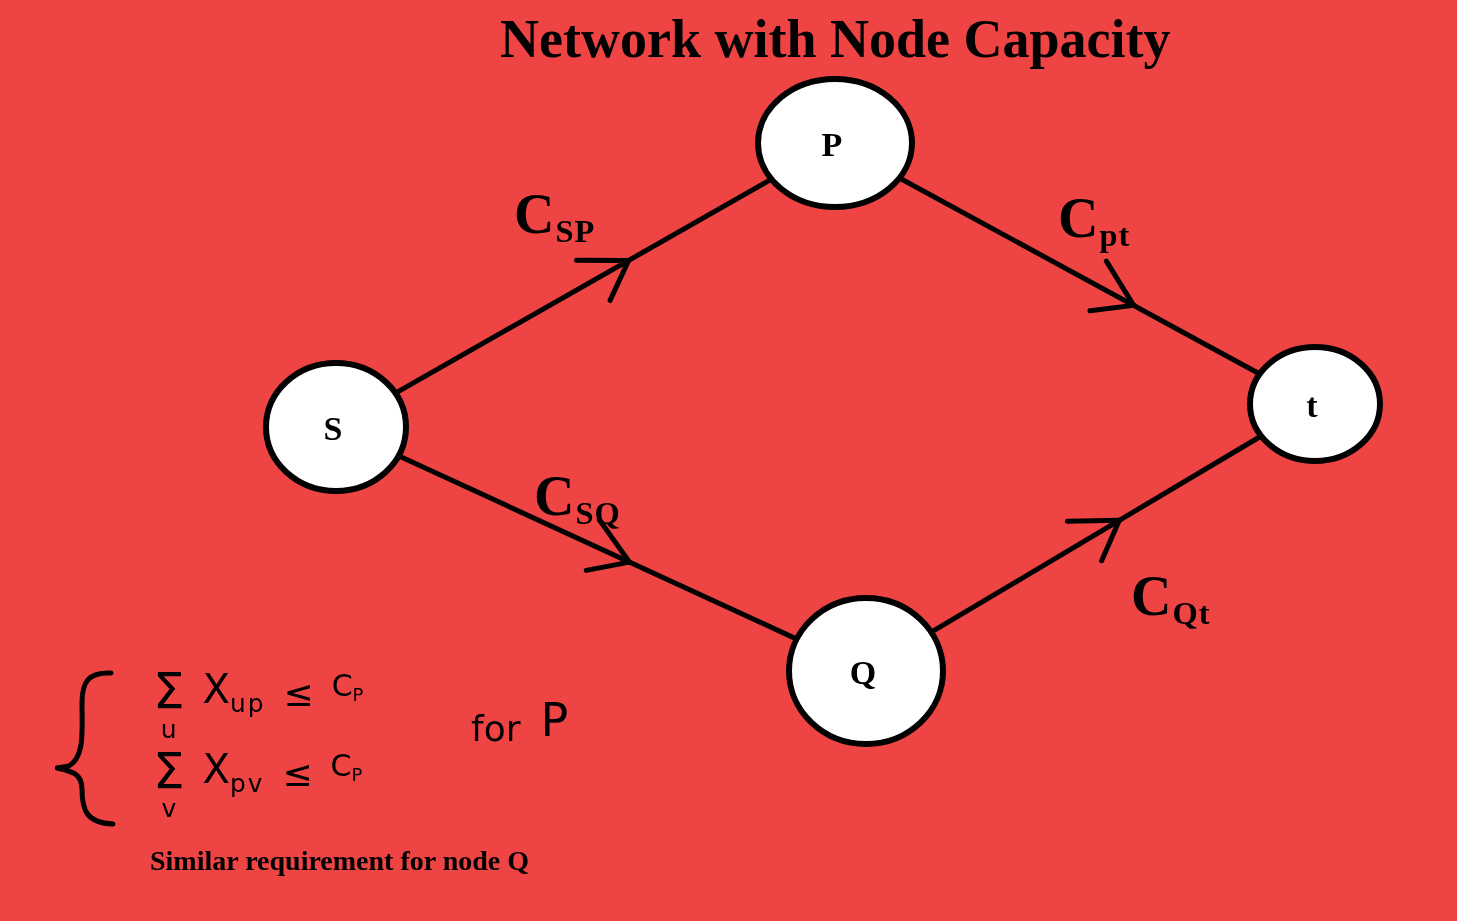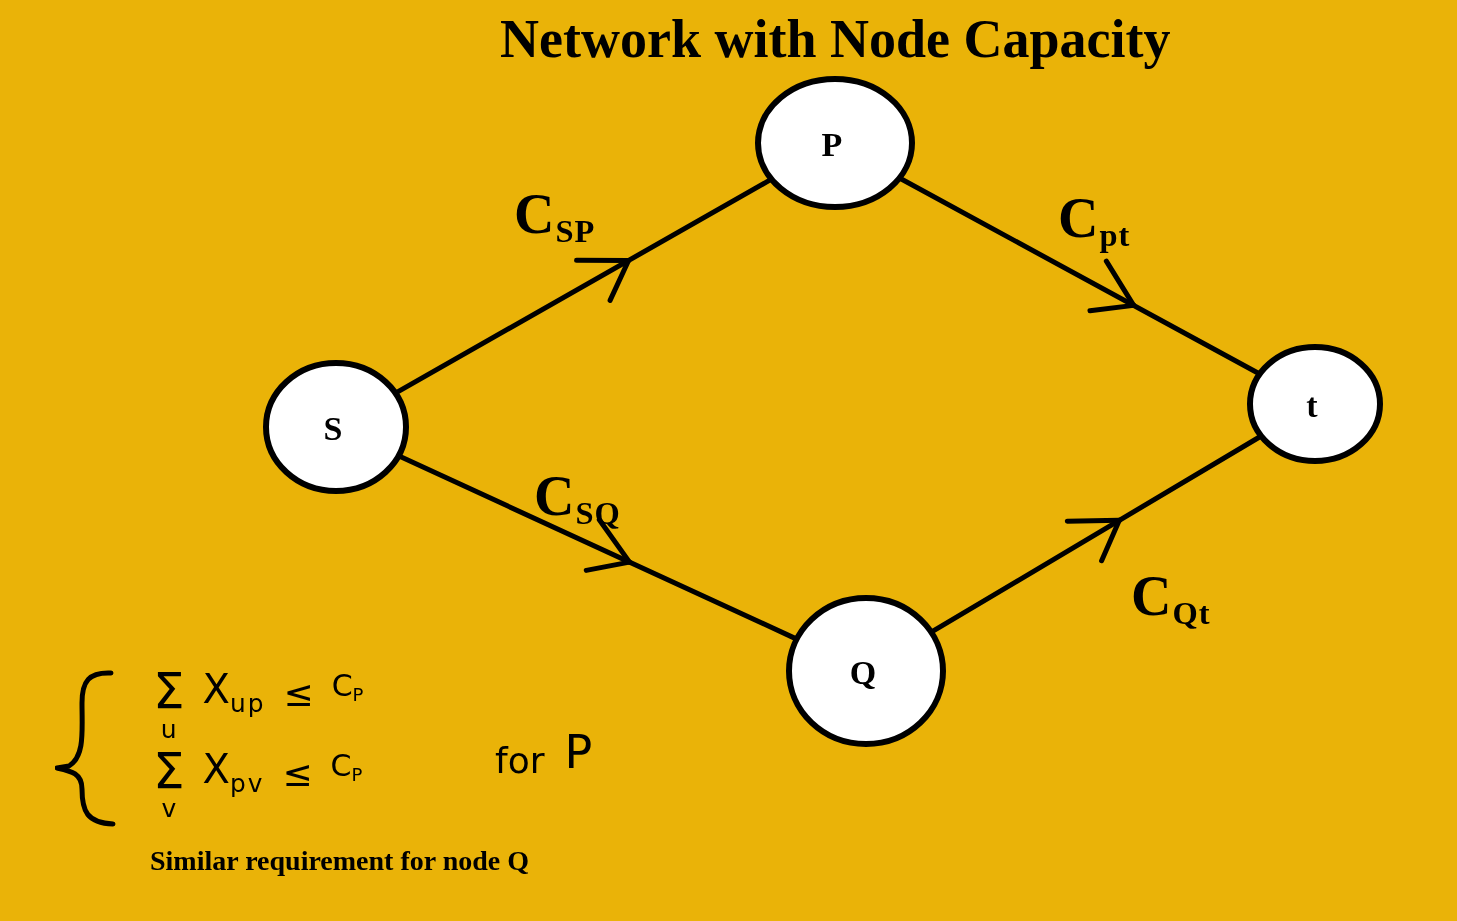--- a/index.html
+++ b/index.html
@@ -1,16 +1,16 @@
 <!DOCTYPE html>
 <html><head>
 <meta charset="utf-8">
 <style>
   html,body{margin:0;padding:0;background:#ffffff;}
-  .stage{position:relative;width:1457px;height:921px;background:#eab308;overflow:hidden;
+  .stage{position:relative;width:1457px;height:921px;background:#ef4444;overflow:hidden;
          font-family:"Liberation Serif",serif;color:#000;}
   .title{position:absolute;left:500px;top:10px;font-weight:bold;font-size:54px;line-height:1.1;
          font-family:"Liberation Serif",serif;white-space:nowrap;}
   svg.net{position:absolute;left:0;top:0;}
   .edge{stroke:#000000;stroke-width:5;stroke-linecap:round;fill:none;}
   .node{fill:#ffffff;stroke:#000000;stroke-width:6;}
   .node-label{font-family:"Liberation Serif",serif;font-weight:bold;font-size:34px;fill:#000;}
   .edge-label{position:absolute;font-family:"Liberation Serif",serif;font-weight:bold;
               font-size:56px;line-height:1;white-space:nowrap;margin-top:26px;}
   .edge-label sub{font-size:0.58em;vertical-align:-0.28em;margin-left:1px;letter-spacing:1px;}
@@ -23,21 +23,21 @@
   .f-line{display:flex;align-items:flex-start;gap:18px;white-space:nowrap;}
   .line2{margin-top:6px;}
   .sum{display:flex;flex-direction:column;align-items:center;line-height:1;}
   .sigma{font-size:50px;line-height:0.95;}
   .ssub{font-size:25px;line-height:1;margin-top:1px;}
   .mvar{font-size:40px;line-height:1;margin-top:1px;}
   .mvar sub{font-size:0.62em;vertical-align:-0.35em;letter-spacing:2px;}
   .mrel{font-size:36px;line-height:1;margin-top:8px;}
   .mcap{font-size:30px;line-height:1;margin-top:3px;}
   .mcap sub{font-size:0.6em;vertical-align:-0.3em;}
-  .forp{position:absolute;left:440px;top:34px;font-size:36px;white-space:nowrap;margin-top:32px;}
+  .forp{position:absolute;left:416px;top:34px;font-size:36px;white-space:nowrap;}
   .fornode{font-size:46px;position:relative;top:-5px;margin-left:20px;}
   .caption{position:absolute;left:150px;top:845px;font-family:"Liberation Serif",serif;
            font-weight:bold;font-size:28px;white-space:nowrap;}
 </style>
 </head>
 <body>
 
 <div class="stage" id="stage">
 
   <div class="title">Network with Node Capacity</div>

